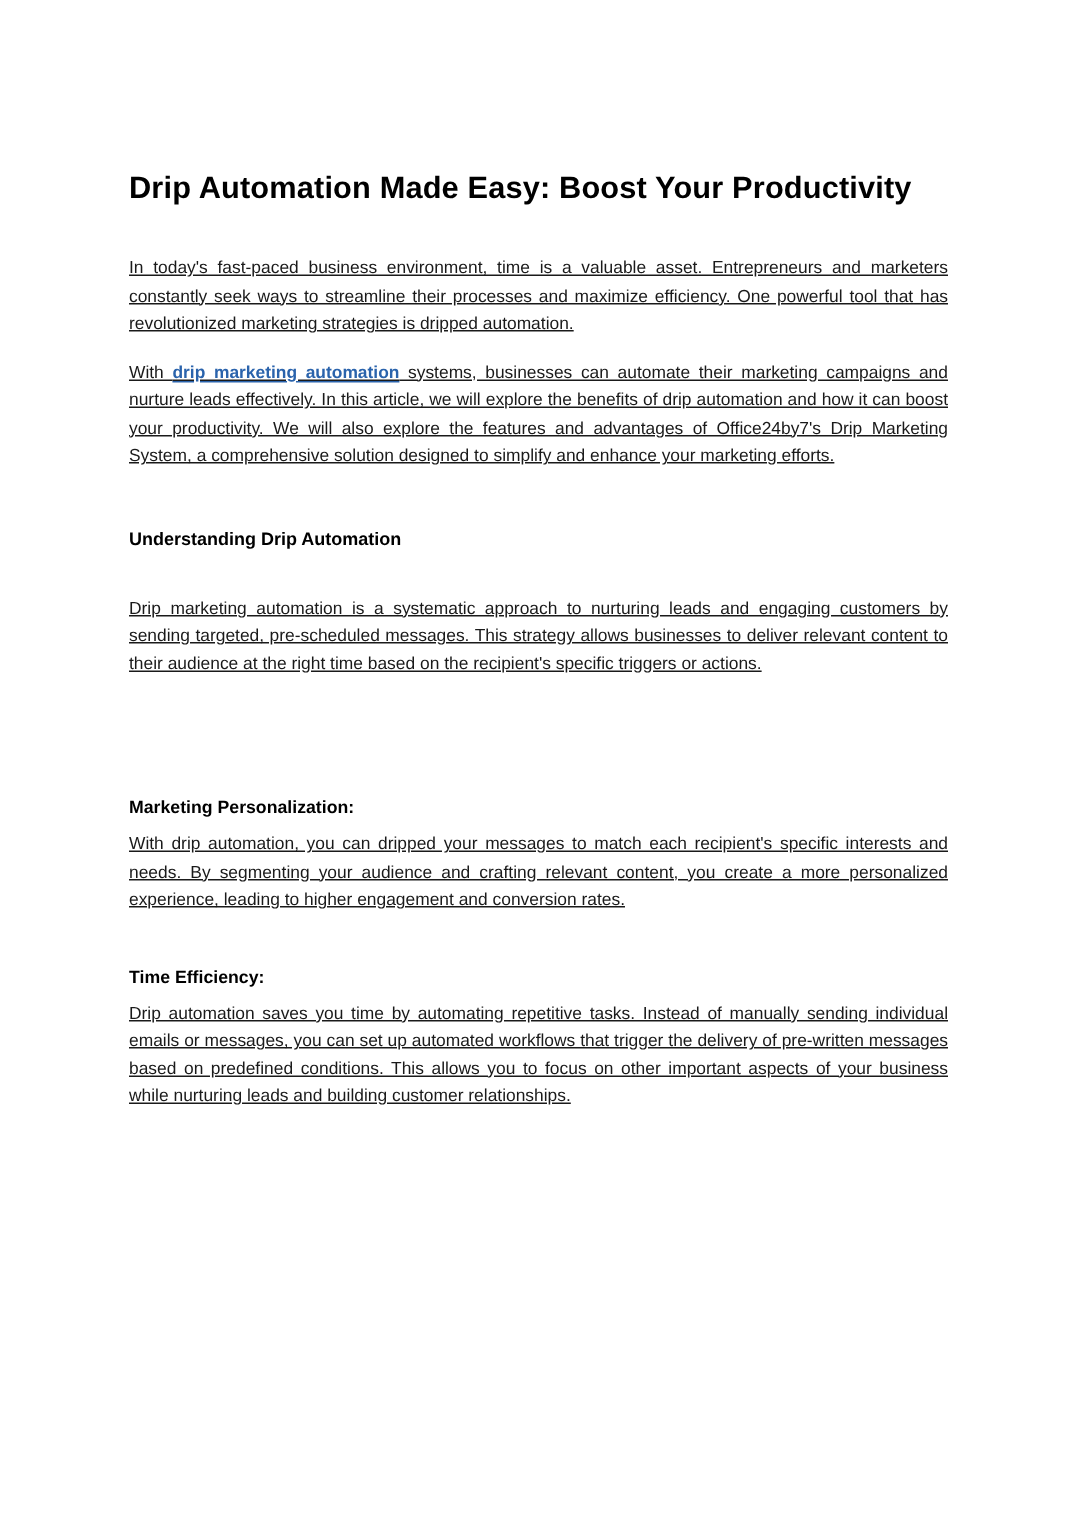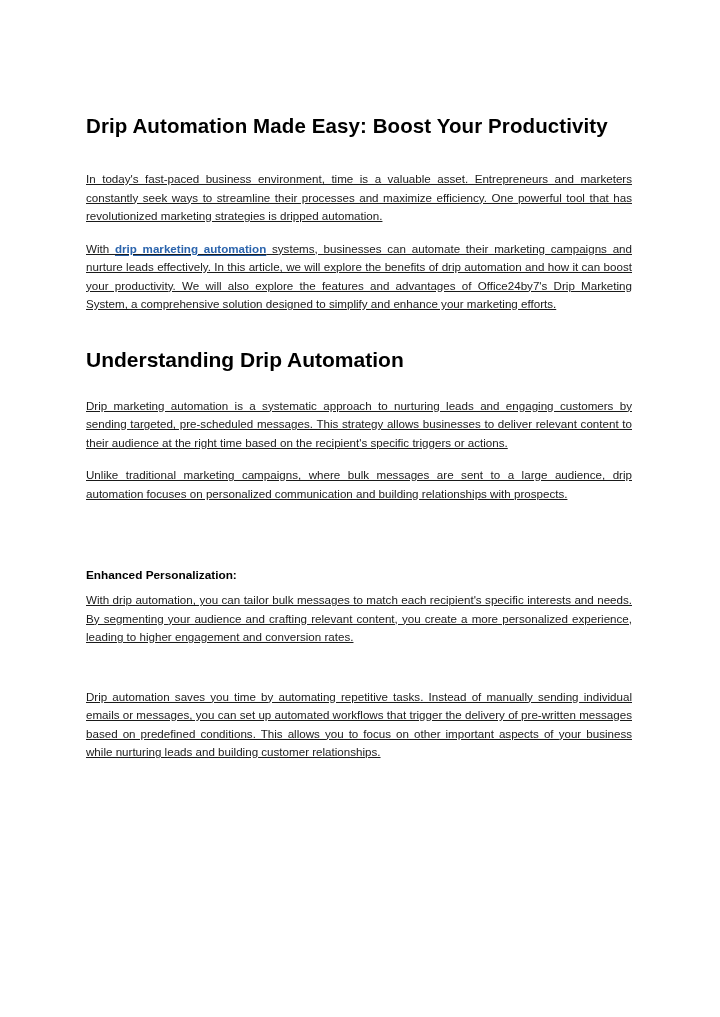--- a/index.html
+++ b/index.html
@@ -51,21 +51,21 @@
   .gap-title-p1 { height: 29px; }
   .gap-p { height: 14px; }
   .gap-before-h2 { height: 36px; }
   .gap-after-h2 { height: 28px; }
   .gap-before-h3 { height: 38px; }
   .gap-after-h3 { height: 26px; }
   .gap-after-sub { height: 8px; }
   .gap-before-sub2 { height: 33px; }
 
   .h2 {
-    font-size: 21px;
+    font-size: 12px;
     font-weight: bold;
     line-height: 19px;
     margin: 0;
     color: #000000;
   }
   .h3 {
     font-size: 13.2px;
     font-weight: bold;
     line-height: 17px;
     margin: 0;
@@ -105,34 +105,34 @@
     <div class="gap-before-h2"></div>
 
     <h2 class="h2">Understanding Drip Automation</h2>
 
     <div class="gap-after-h2"></div>
 
     <p class="para">Drip marketing automation is a systematic approach to nurturing leads and engaging customers by sending targeted, pre-scheduled messages. This strategy allows businesses to deliver relevant content to their audience at the right time based on the recipient's specific triggers or actions.</p>
 
     <div class="gap-p"></div>
 
-    <p class="para">Unlike traditional marketing campaigns, where bulk messages are sent to a large audience, drip automation focuses on personalized communication and building relationships with prospects.</p>
 
     <div class="gap-before-h3"></div>
 
 
     <div class="gap-after-h3"></div>
 
-    <h4 class="sub">Enhanced Personalization:</h4>
+    <h4 class="sub">Marketing Personalization:</h4>
 
     <div class="gap-after-sub"></div>
 
-    <p class="para">With drip automation, you can tailor bulk messages to match each recipient's specific interests and needs. By segmenting your audience and crafting relevant content, you create a more personalized experience, leading to higher engagement and conversion rates.</p>
+    <p class="para">With drip automation, you can dripped your messages to match each recipient's specific interests and needs. By segmenting your audience and crafting relevant content, you create a more personalized experience, leading to higher engagement and conversion rates.</p>
 
     <div class="gap-before-sub2"></div>
 
+    <h4 class="sub">Time Efficiency:</h4>
 
     <div class="gap-after-sub"></div>
 
     <p class="para">Drip automation saves you time by automating repetitive tasks. Instead of manually sending individual emails or messages, you can set up automated workflows that trigger the delivery of pre-written messages based on predefined conditions. This allows you to focus on other important aspects of your business while nurturing leads and building customer relationships.</p>
 
   </div>
 </div>
 
 </body></html>

